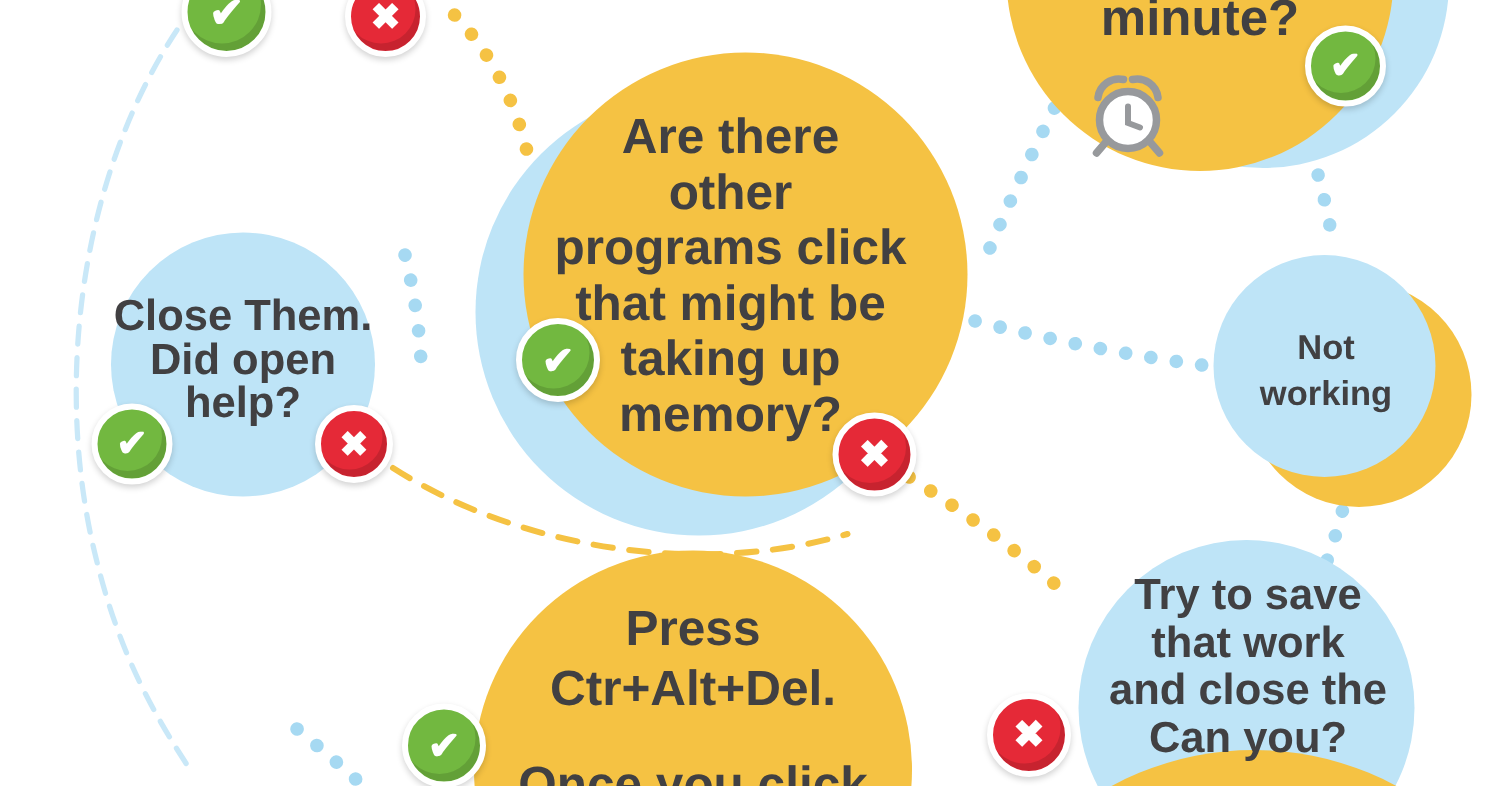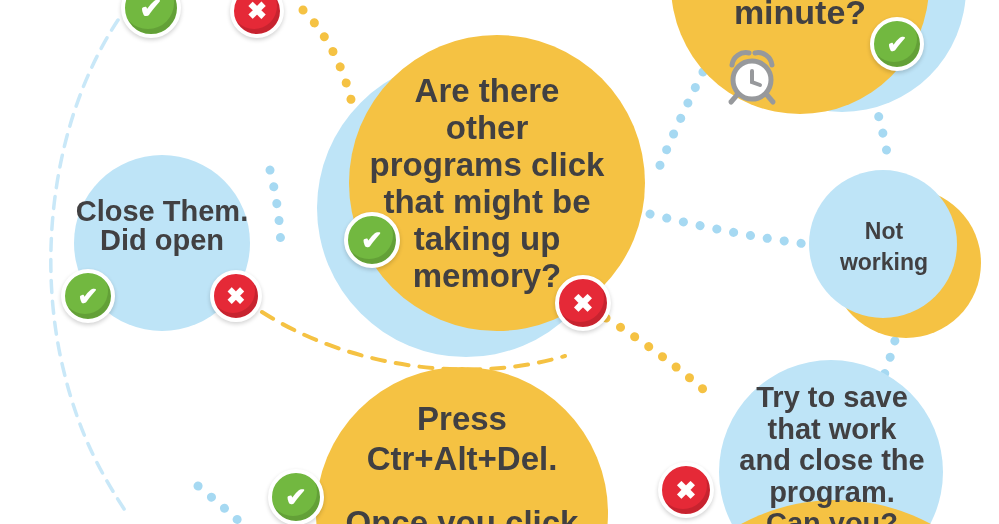--- a/index.html
+++ b/index.html
@@ -72,38 +72,38 @@
     <div>other</div>
     <div>programs click</div>
     <div>that might be</div>
     <div>taking up</div>
     <div>memory?</div>
   </div>
 
   <div class="node-text t-close">
     <div>Close Them.</div>
     <div>Did open</div>
+    <div>help?</div>
   </div>
 
   <div class="node-text t-notworking">
     <div>Not</div>
     <div>working</div>
   </div>
 
   <div class="node-text t-ctrl">
     <div>Press</div>
     <div>Ctr+Alt+Del.</div>
     <div class="gap-line">Once you click</div>
   </div>
 
   <div class="node-text t-save">
     <div>Try to save</div>
     <div>that work</div>
     <div>and close the</div>
-    <div>program.</div>
     <div>Can you?</div>
   </div>
 
   <div class="clock" style="left:720px;top:44px;width:64px;height:64px">
     <svg width="64" height="64" viewBox="0 0 64 64">
       <g stroke="#97999C" fill="none" stroke-linecap="round">
         <circle cx="32" cy="36" r="19" stroke-width="5" fill="#fff"></circle>
         <path d="M32 27 L32 38 L40 41" stroke-width="4"></path>
         <path d="M12 21 A14 14 0 0 1 29 9" stroke-width="5"></path>
         <path d="M52 21 A14 14 0 0 0 35 9" stroke-width="5"></path>

